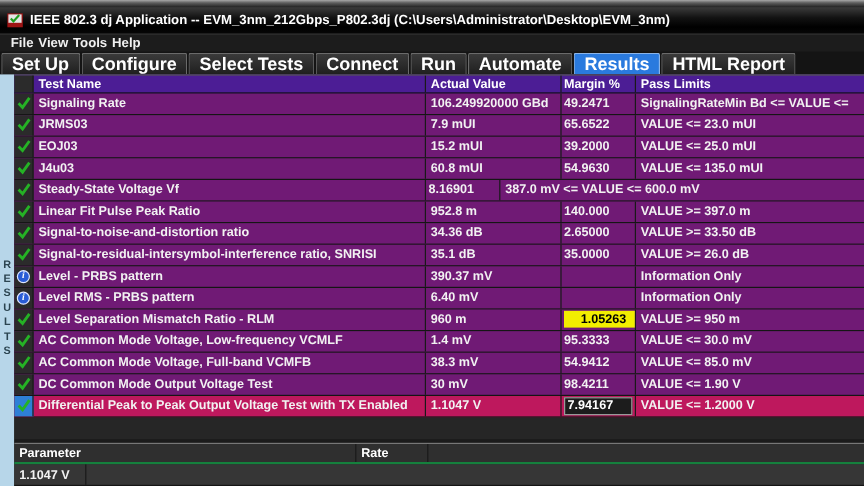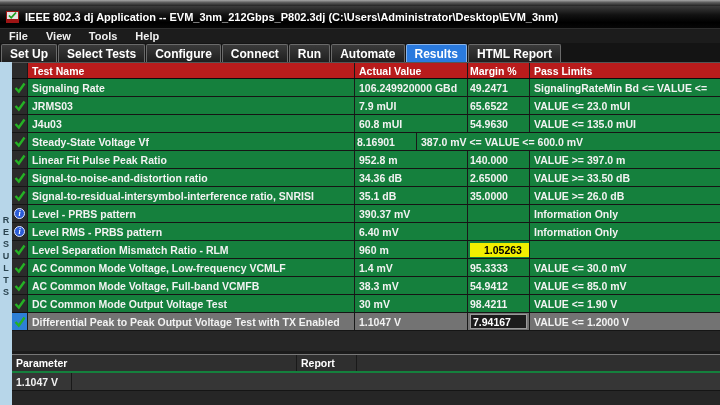--- a/index.html
+++ b/index.html
@@ -12,52 +12,52 @@
   .top-edge { height: 6px; background: linear-gradient(180deg, #a8a8a8 0%, #5e5e5e 40%, #222 100%); }
   .titlebar {
     height: 22px; display: flex; align-items: center; gap: 5px; padding: 0 6px;
     background: linear-gradient(180deg, #3c3c3c 0%, #121212 40%, #000 75%, #060606 100%);
     color: #fff; font-size: 11px; font-weight: bold; white-space: nowrap; overflow: hidden;
   }
   .app-icon { width: 14px; height: 12px; flex: 0 0 auto; display: inline-block; }
 
   
   .menubar {
-    height: 15px; display: flex; align-items: center; gap: 18px; padding: 0 9px;
+    height: 15px; display: flex; align-items: center; gap: 4px; padding: 0 9px;
     background: #1c1c1c; border-top: 1px solid #2e2e2e; color: #f0f0f0;
     font-size: 11px; font-weight: bold;
   }
   .menu-item { cursor: default; }
 
   
   .tabbar { height: 19px; display: flex; align-items: flex-end; background: #141414; padding-left: 1px; }
   .tab {
     height: 18px; display: flex; align-items: center; padding: 0 8px; margin-right: 1px;
     background: linear-gradient(180deg, #3a3a3a, #1f1f1f);
     border: 1px solid #6a6a6a; border-bottom: none; border-radius: 2px 2px 0 0;
-    color: #fff; font-size: 12px; font-weight: bold; white-space: nowrap;
+    color: #fff; font-size: 15px; font-weight: bold; white-space: nowrap;
   }
   .tab.active { background: #2a7ade; border-color: #8ab4e8; }
 
   
   .content { flex: 1; display: flex; min-height: 0; background: #262626; }
 
   .results-strip {
     width: 12px; flex: 0 0 auto; background: #b7d6e9; color: #2b4450;
     display: flex; flex-direction: column; align-items: center;
     padding-top: 152px; font-size: 9px; font-weight: bold; line-height: 12px;
   }
 
   .main { flex: 1; min-width: 0; display: flex; flex-direction: column; background: #262626; }
 
   
   .grid-header, .grid-row { display: flex; align-items: stretch; }
-  .grid-header { height: 17px; background: #b91c1c; border-top: 1px solid #555; border-bottom: 1px solid #0c0c0c; }
-  .grid-row { height: 18px; background: #15803d; border-bottom: 1px solid #151515; }
-  .grid-row.selected { background: #737373; align-items: flex-end; }
+  .grid-header { height: 17px; background: #4c1d95; border-top: 1px solid #555; border-bottom: 1px solid #0c0c0c; }
+  .grid-row { height: 18px; background: #701a75; border-bottom: 1px solid #151515; }
+  .grid-row.selected { background: #be185d; align-items: flex-end; }
   .grid-row.selected .icon-cell { background: #2e7fd6; }
 
   .cell {
     display: flex; align-items: center; padding: 0 4px; height: 100%;
     color: #f2f2f2; font-size: 10.5px; font-weight: bold;
     white-space: nowrap; overflow: hidden; border-right: 1px solid #191919;
   }
   .hdr { color: #fff; }
   .icon-cell { width: 16px; flex: 0 0 auto; justify-content: center; padding: 0; background: #2b2b2b; }
   .name-cell { width: 327px; flex: 0 0 auto; }
@@ -107,22 +107,22 @@
 
   <div class="menubar">
     <span class="menu-item">File</span>
     <span class="menu-item">View</span>
     <span class="menu-item">Tools</span>
     <span class="menu-item">Help</span>
   </div>
 
   <div class="tabbar">
     <div class="tab">Set Up</div>
+    <div class="tab">Configure</div>
     <div class="tab">Select Tests</div>
-    <div class="tab">Configure</div>
     <div class="tab">Connect</div>
     <div class="tab">Run</div>
     <div class="tab">Automate</div>
     <div class="tab active">Results</div>
     <div class="tab">HTML Report</div>
   </div>
 
   <div class="content">
 
     <div class="results-strip">
@@ -177,20 +177,35 @@
             <div class="cell limits-cell">VALUE &lt;= 23.0 mUI</div>
           </div>
           <div class="grid-row">
             <div class="cell icon-cell">
               <span class="check-icon">
                 <svg width="12" height="12" viewBox="0 0 12 12">
                   <path d="M1.5 6 L4.8 9.5 L10.5 1.5" stroke="#25b225" stroke-width="2.4" fill="none"></path>
                 </svg>
               </span>
             </div>
+            <div class="cell name-cell">EOJ03</div>
+            <div class="cell actual-cell">15.2 mUI</div>
+            <div class="cell margin-cell">
+              <span>39.2000</span>
+            </div>
+            <div class="cell limits-cell">VALUE &lt;= 25.0 mUI</div>
+          </div>
+          <div class="grid-row">
+            <div class="cell icon-cell">
+              <span class="check-icon">
+                <svg width="12" height="12" viewBox="0 0 12 12">
+                  <path d="M1.5 6 L4.8 9.5 L10.5 1.5" stroke="#25b225" stroke-width="2.4" fill="none"></path>
+                </svg>
+              </span>
+            </div>
             <div class="cell name-cell">J4u03</div>
             <div class="cell actual-cell">60.8 mUI</div>
             <div class="cell margin-cell">
               <span>54.9630</span>
             </div>
             <div class="cell limits-cell">VALUE &lt;= 135.0 mUI</div>
           </div>
           <div class="grid-row">
             <div class="cell icon-cell">
               <span class="check-icon">
@@ -274,20 +289,21 @@
                 <svg width="12" height="12" viewBox="0 0 12 12">
                   <path d="M1.5 6 L4.8 9.5 L10.5 1.5" stroke="#25b225" stroke-width="2.4" fill="none"></path>
                 </svg>
               </span>
             </div>
             <div class="cell name-cell">Level Separation Mismatch Ratio - RLM</div>
             <div class="cell actual-cell">960 m</div>
             <div class="cell margin-cell">
               <span class="margin-badge">1.05263</span>
             </div>
+            <div class="cell limits-cell">VALUE &gt;= 950 m</div>
           </div>
           <div class="grid-row">
             <div class="cell icon-cell">
               <span class="check-icon">
                 <svg width="12" height="12" viewBox="0 0 12 12">
                   <path d="M1.5 6 L4.8 9.5 L10.5 1.5" stroke="#25b225" stroke-width="2.4" fill="none"></path>
                 </svg>
               </span>
             </div>
             <div class="cell name-cell">AC Common Mode Voltage, Low-frequency VCMLF</div>
@@ -342,21 +358,21 @@
             </div>
             <div class="cell limits-cell">VALUE &lt;= 1.2000 V</div>
           </div>
         </div>
 
       <div class="table-filler"></div>
       <div class="panel-gap"></div>
 
       <div class="params-header">
         <div class="cell param-name-cell hdr">Parameter</div>
-        <div class="cell param-value-cell hdr">Report</div>
+        <div class="cell param-value-cell hdr">Rate</div>
         <div class="cell param-rest-cell hdr"></div>
       </div>
 
       <div>
           <div class="params-row">
             <div class="cell param-value-cell">1.1047 V</div>
             <div class="cell param-rest-cell"></div>
           </div>
         </div>
 

